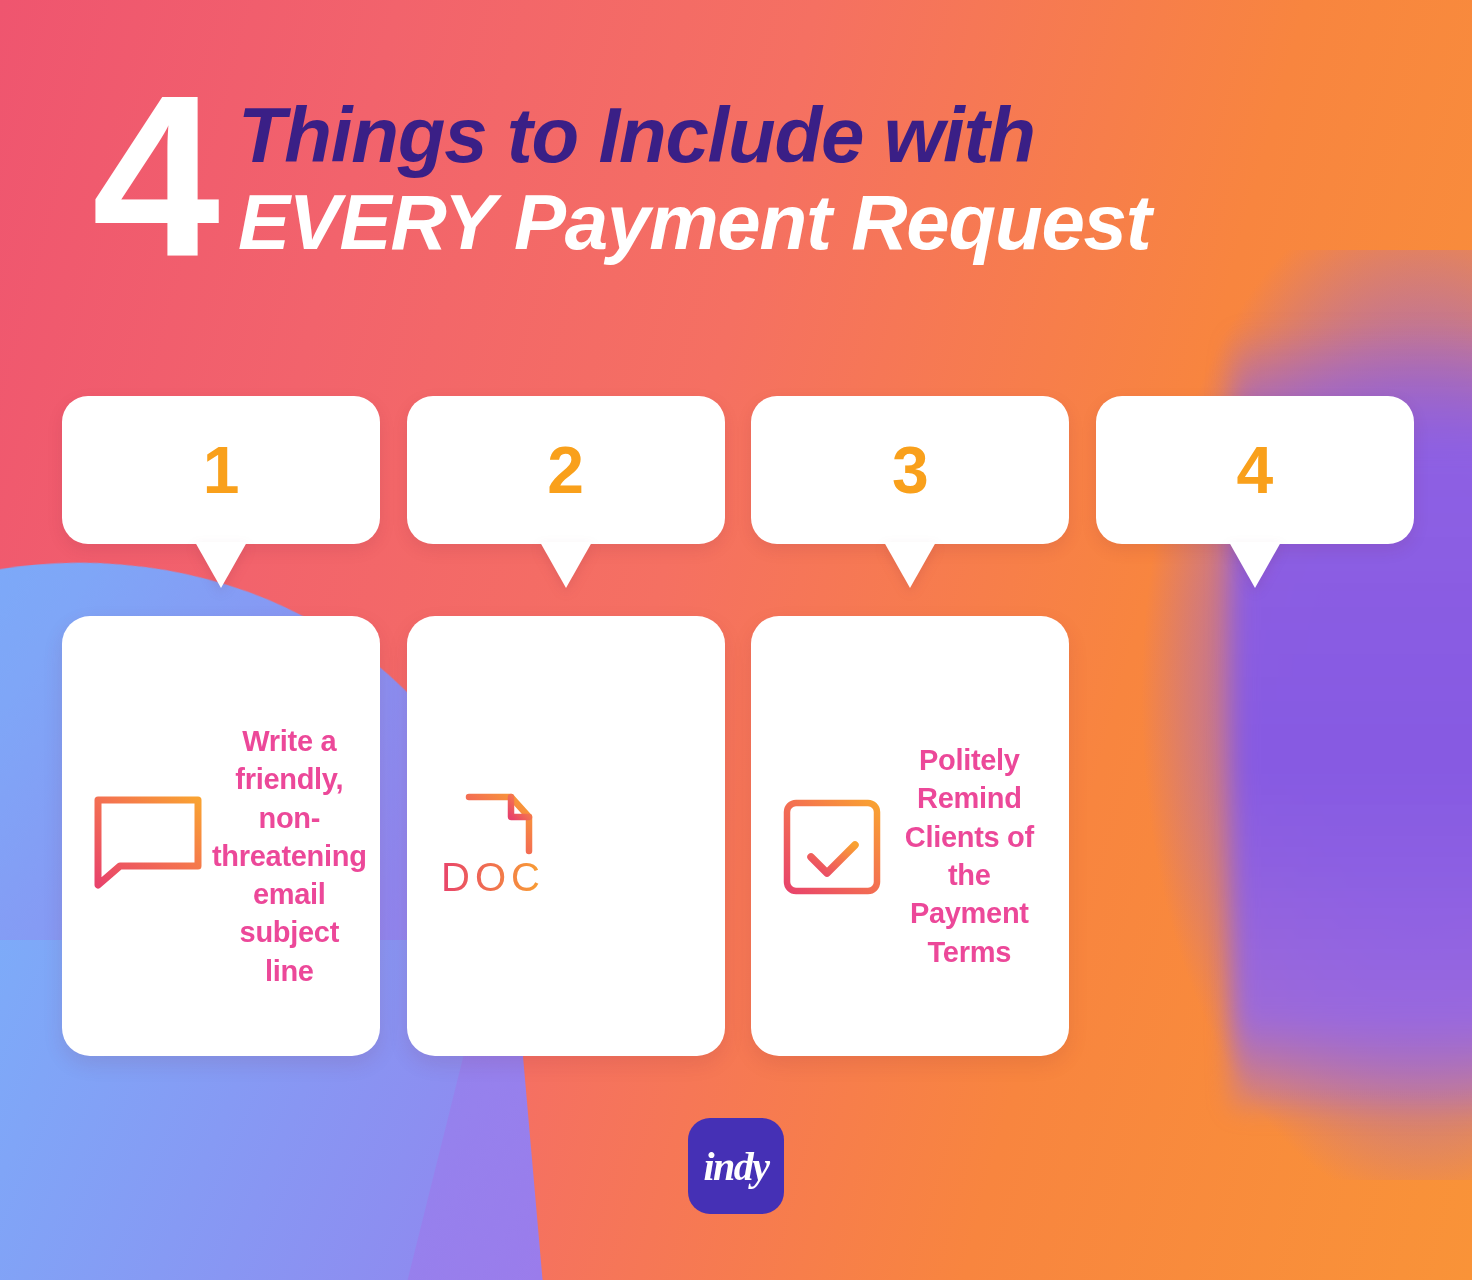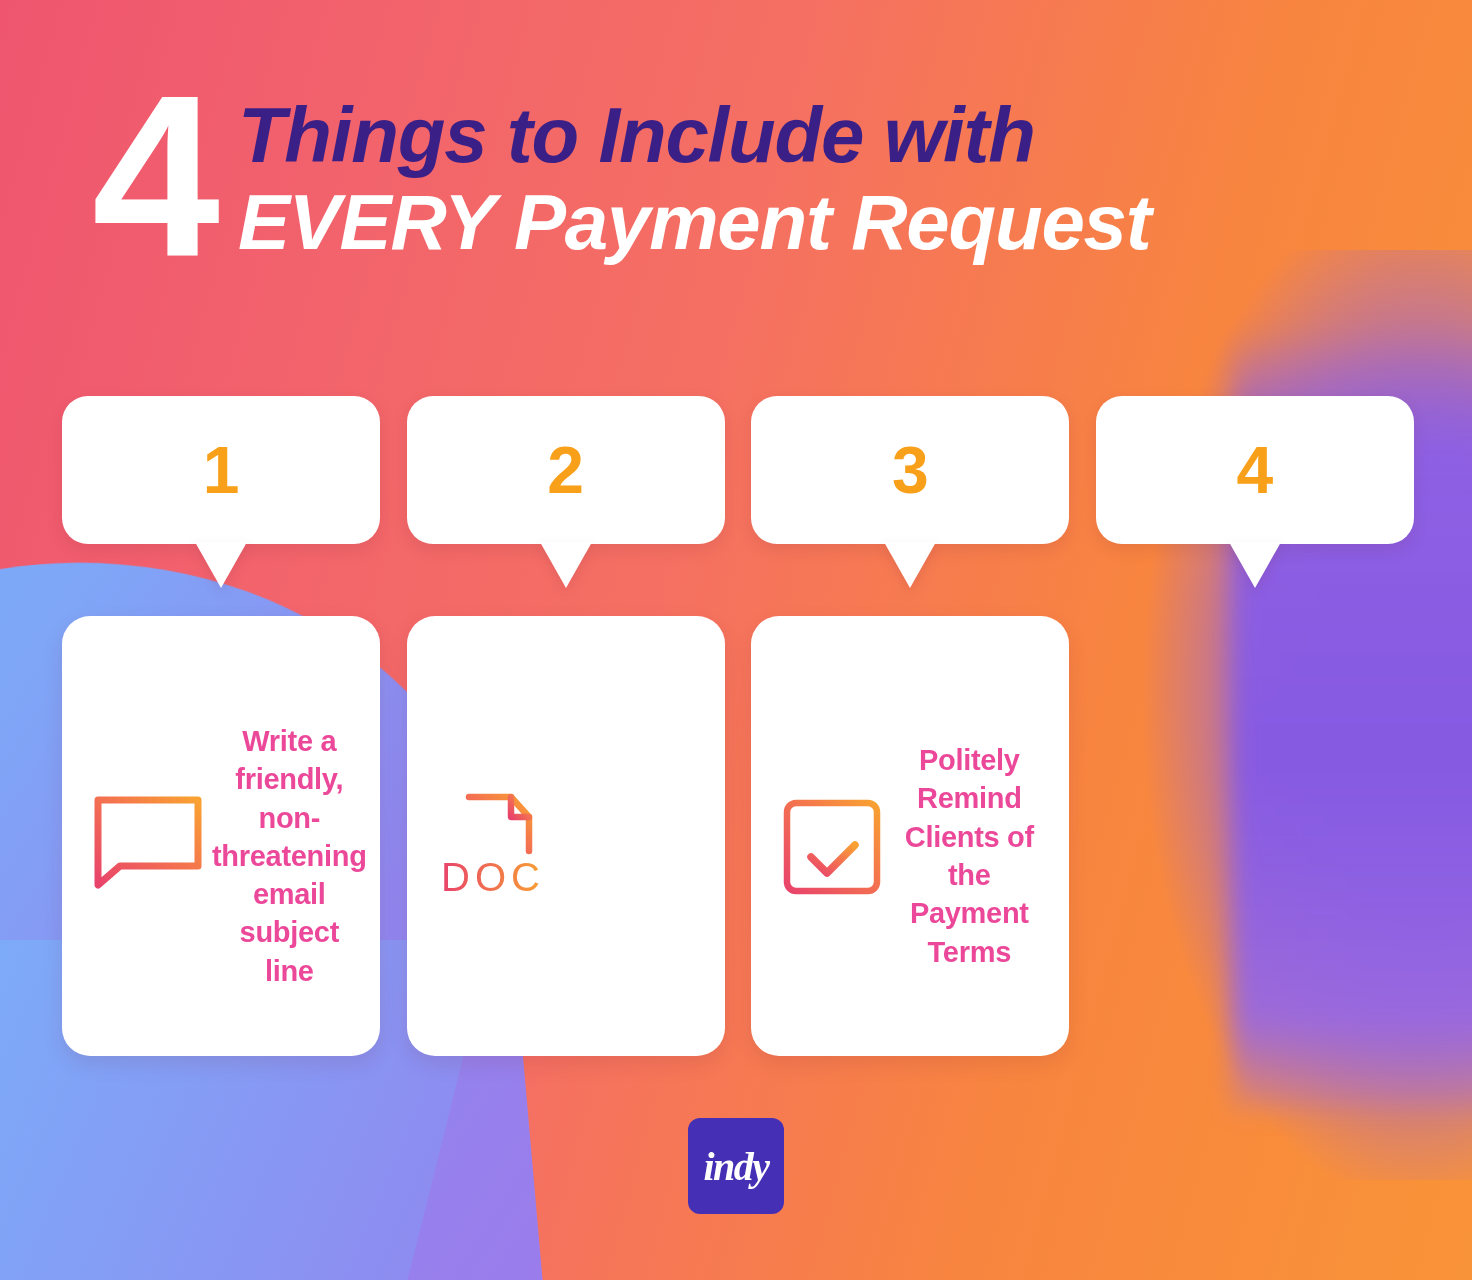--- a/index.html
+++ b/index.html
@@ -172,21 +172,21 @@
 
   
   #logo {
     position: absolute;
     left: 50%;
     top: 1118px;
     transform: translateX(-50%);
     width: 96px;
     height: 96px;
     background: #4530b5;
-    border-radius: 12px;
+    border-radius: 22px;
     display: flex;
     align-items: center;
     justify-content: center;
   }
   #logo-text {
     color: #ffffff;
     font-size: 40px;
     font-weight: 700;
     font-style: italic;
     letter-spacing: -1.5px;

